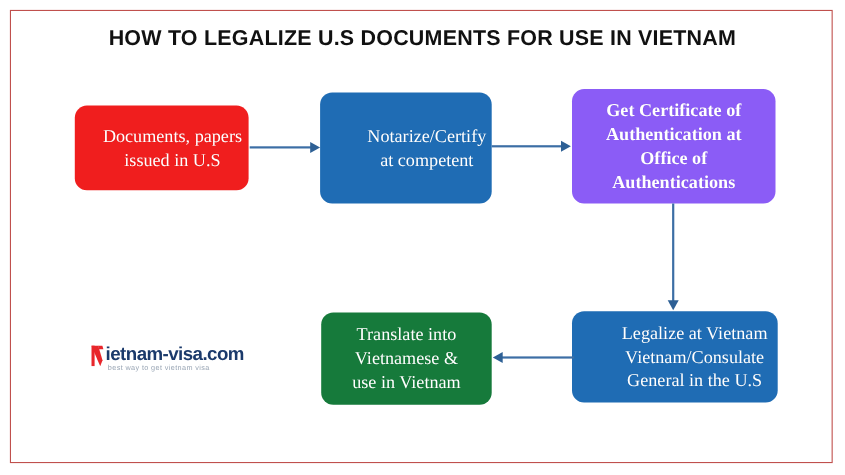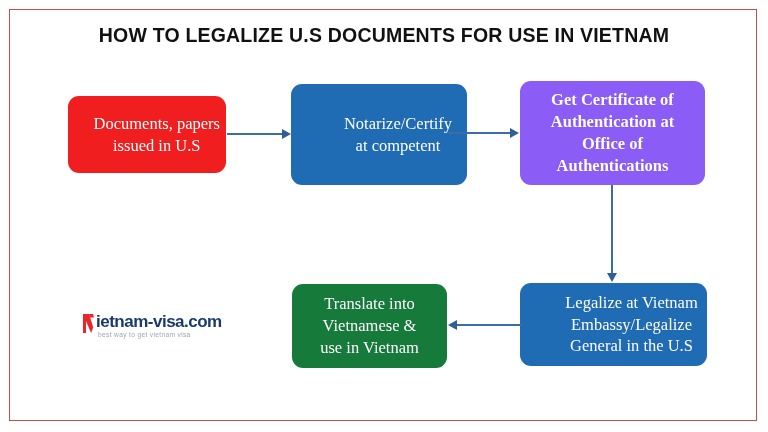--- a/index.html
+++ b/index.html
@@ -50,21 +50,21 @@
     font-size: 16.5px;
     line-height: 1.33;
     box-sizing: border-box;
     padding: 2px 6px;
     text-shadow: 0 0 1px rgba(0,0,0,0.12);
   }
   .node span { display: block; }
 
   
   #node-1 { left: 68px;  top: 96px;  width: 158px; height: 77px; justify-content: flex-end;  }
-  #node-2 { left: 291px; top: 84px;  width: 176px; height: 101px; padding-left: 44px; }
+  #node-2 { left: 291px; top: 84px;  width: 156px; height: 101px; padding-left: 44px; }
   #node-3 { left: 520px; top: 81px;  width: 185px; height: 104px; }
   #node-4 { left: 520px; top: 283px; width: 187px; height: 83px; padding-left: 42px;  }
   #node-5 { left: 292px; top: 284px; width: 155px; height: 84px;  }
 
   
   .arrow-line {
     position: absolute;
     background: #3c6ea5;
   }
   .arrow-h { height: 2px; }
@@ -156,21 +156,21 @@
       <span>Get Certificate of</span>
       <span>Authentication at</span>
       <span>Office of</span>
       <span>Authentications</span>
     </div>
   </div>
 
   <div class="node" id="node-4" style="background:#1f6cb4;">
     <div>
       <span>Legalize at Vietnam</span>
-      <span>Embassy/Legalize</span>
+      <span>Vietnam/Consulate</span>
       <span>General in the U.S</span>
     </div>
   </div>
 
   <div class="node" id="node-5" style="background:#167a3b;font-family:Liberation Serif, serif;">
     <div>
       <span>Translate into</span>
       <span>Vietnamese &amp;</span>
       <span>use in Vietnam</span>
     </div>

